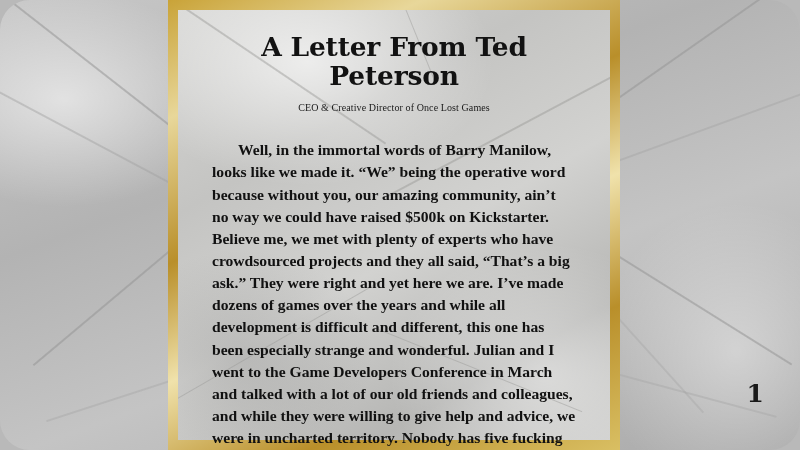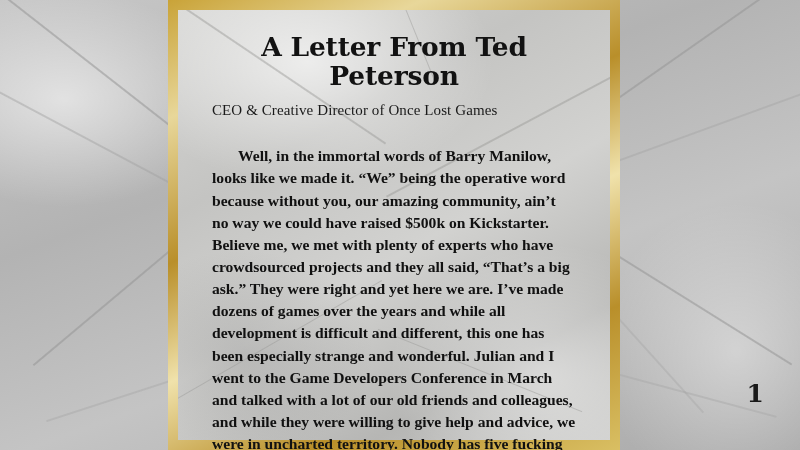--- a/index.html
+++ b/index.html
@@ -13,20 +13,21 @@
     font-family: "Liberation Serif", serif;
     background: #b9b9b9;
   }
 
   .page {
     position: relative;
     width: 800px;
     height: 450px;
     background: #bdbdbd;
     overflow: hidden;
+    border-radius: 30px;
   }
 
   
   .marble-bg {
     position: absolute;
     inset: 0;
     background:
       radial-gradient(ellipse 280px 180px at 8% 22%, rgba(255,255,255,0.55), rgba(255,255,255,0) 60%),
       radial-gradient(ellipse 220px 240px at 92% 78%, rgba(255,255,255,0.40), rgba(255,255,255,0) 62%),
       radial-gradient(ellipse 340px 200px at 50% 105%, rgba(120,120,120,0.35), rgba(120,120,120,0) 65%),
@@ -99,22 +100,23 @@
     text-align: center;
     font-family: "DejaVu Serif", serif;
     font-weight: bold;
     font-size: 26.5px;
     letter-spacing: -0.2px;
     color: #121212;
     line-height: 1.1;
   }
   .doc-subtitle {
     margin: 12px 0 0 0;
+    text-align: center;
     font-family: "Liberation Serif", serif;
-    font-size: 15px;
+    font-size: 10px;
     color: #1a1a1a;
     letter-spacing: 0.1px;
   }
   .doc-body {
     margin: 26px 0 0 0;
     font-family: "Liberation Serif", serif;
     font-size: 15.6px;
     line-height: 1.42;
     color: #111111;
     text-indent: 26px;

